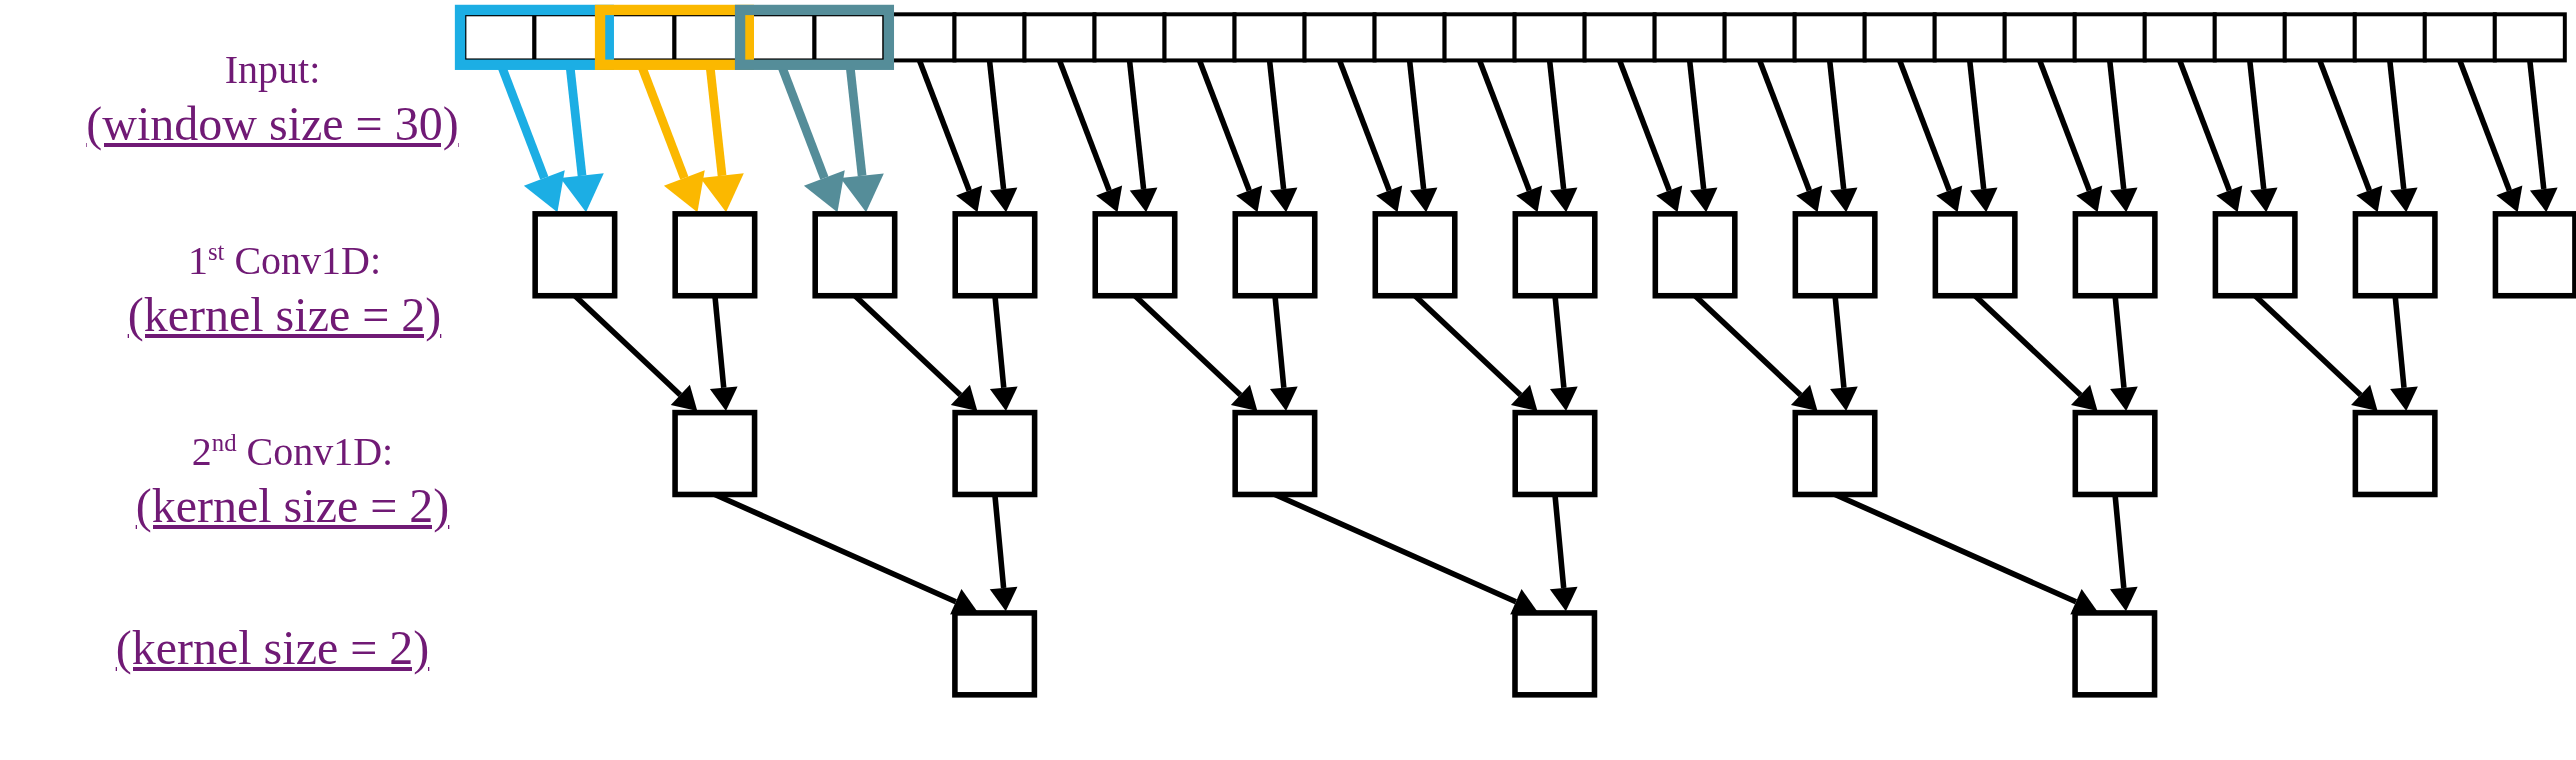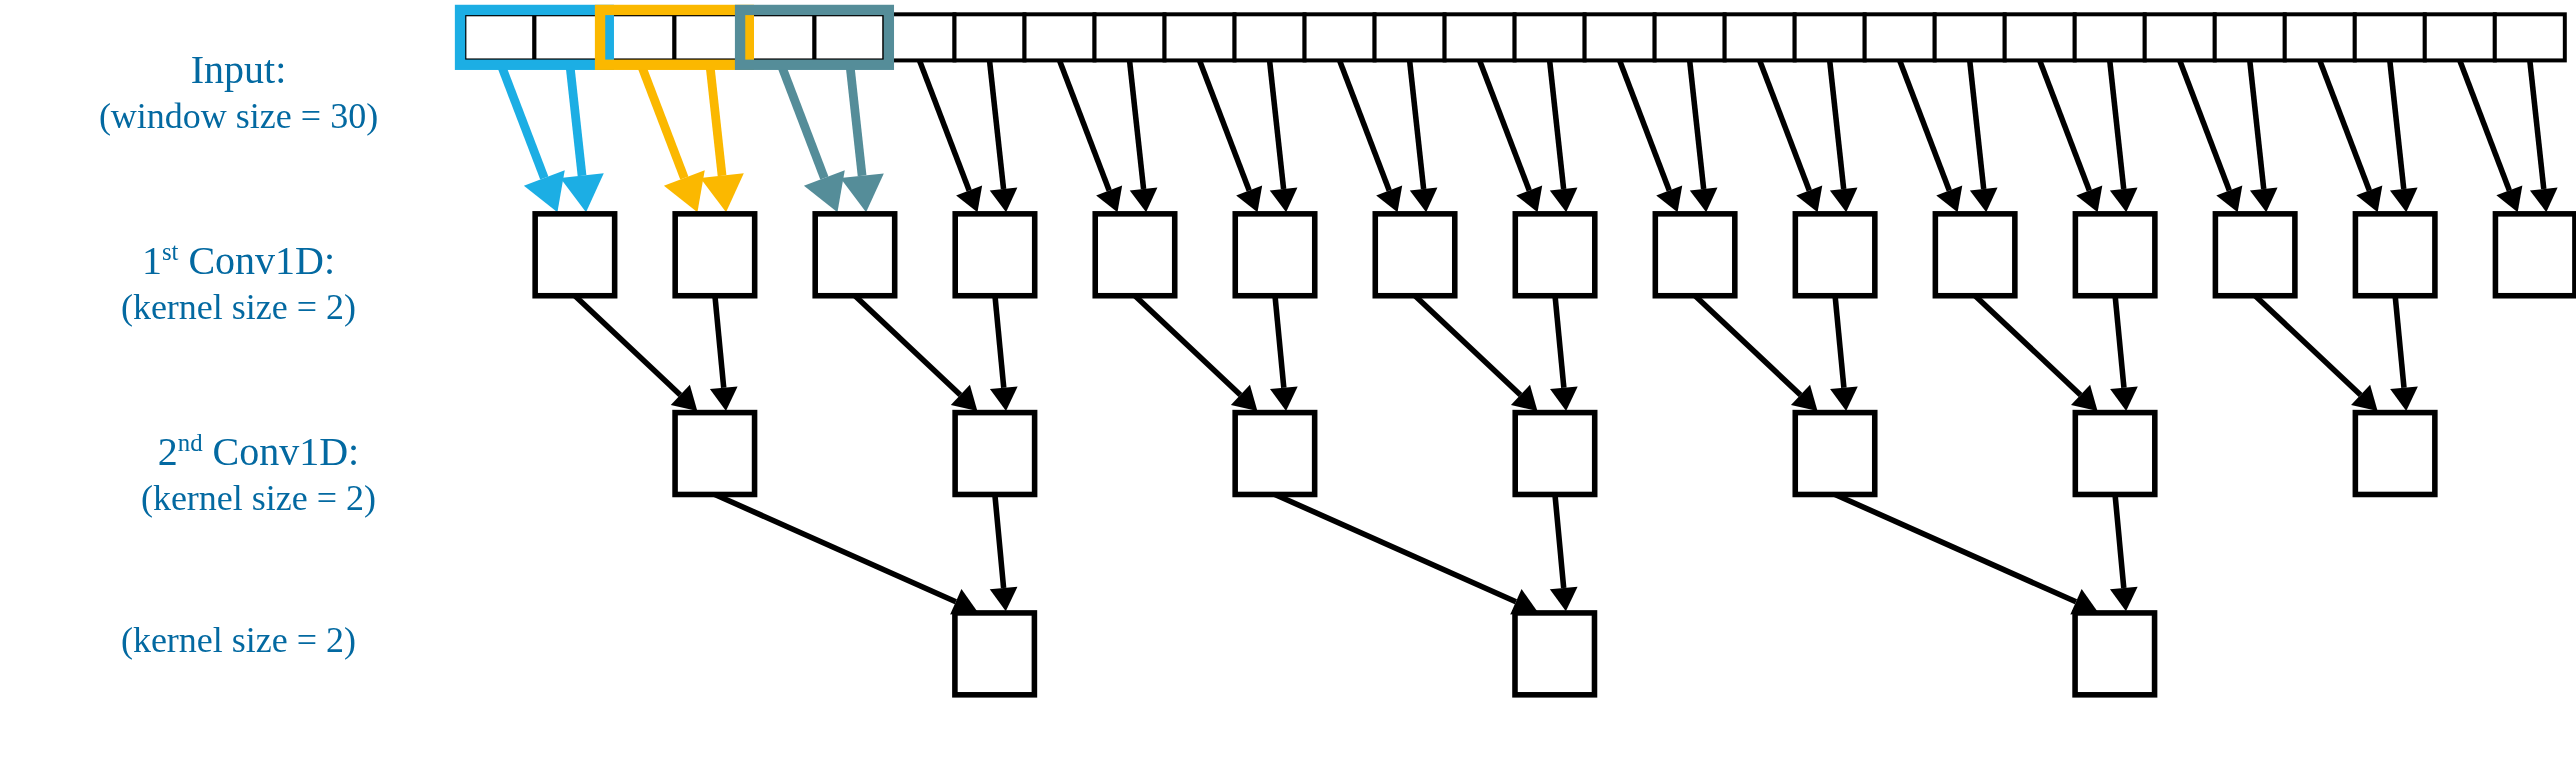--- a/index.html
+++ b/index.html
@@ -1,23 +1,23 @@
 <!DOCTYPE html>
 <html style="font-size:12.7px"><head>
 <meta charset="utf-8">
 <style>
   html,body{margin:0;padding:0;background:#ffffff;}
   body{width:2576px;height:760px;overflow:hidden;
        font-family:"Liberation Serif","DejaVu Serif",serif;}
   #stage{position:relative;width:2576px;height:760px;background:#fff;}
   #canvas{position:absolute;left:0;top:0;width:2576px;height:760px;}
-  .lbl{position:absolute;text-align:center;color:#0369a1;line-height:1.22;
-       font-family:"Liberation Serif","DejaVu Serif",serif;white-space:nowrap;}
+  .lbl{position:absolute;text-align:center;color:#701a75;line-height:1.22;
+       font-family:"Liberation Serif","DejaVu Serif",serif;white-space:nowrap;margin-left:34px;}
   .lbl .l1{display:block;font-size:40px;}
-  .lbl .l2{display:block;font-size:36px;}
+  .lbl .l2{display:block;font-size:48px;text-decoration:underline;}
   .lbl sup{font-size:0.62em;vertical-align:super;line-height:0;}
 </style>
 </head>
 <body>
 
 <div id="stage">
 
   <svg id="canvas" viewBox="0 0 3240 956">
     <defs></defs>
     <g id="g-arrows">
@@ -285,21 +285,21 @@
         <rect x="1201.00" y="771" width="100" height="103" fill="#fff" stroke="#000000" stroke-width="7"></rect>
         <rect x="1905.53" y="771" width="100" height="103" fill="#fff" stroke="#000000" stroke-width="7"></rect>
         <rect x="2610.06" y="771" width="100" height="103" fill="#fff" stroke="#000000" stroke-width="7"></rect>
       </g>
   </svg>
 
   <div class="lbl" id="lbl-input" style="left: 0px; width: 477px; top: 46px;">
       <span class="l1">Input:</span>
       <span class="l2">(window size = 30)</span>
     </div>
-  <div class="lbl" id="lbl-conv1" style="left: 0px; width: 477px; top: 237px;">
+  <div class="lbl" id="lbl-conv1" style="left: 12px; width: 477px; top: 237px;">
       <span class="l1">1<sup>st</sup> Conv1D:</span>
       <span class="l2">(kernel size = 2)</span>
     </div>
   <div class="lbl" id="lbl-conv2" style="left: 0px; width: 477px; top: 428px; padding-left: 20px;">
       <span class="l1">2<sup>nd</sup> Conv1D:</span>
       <span class="l2">(kernel size = 2)</span>
     </div>
   <div class="lbl" id="lbl-conv3" style="left: 0px; width: 477px; top: 619px;">
       <span class="l2">(kernel size = 2)</span>
     </div>

